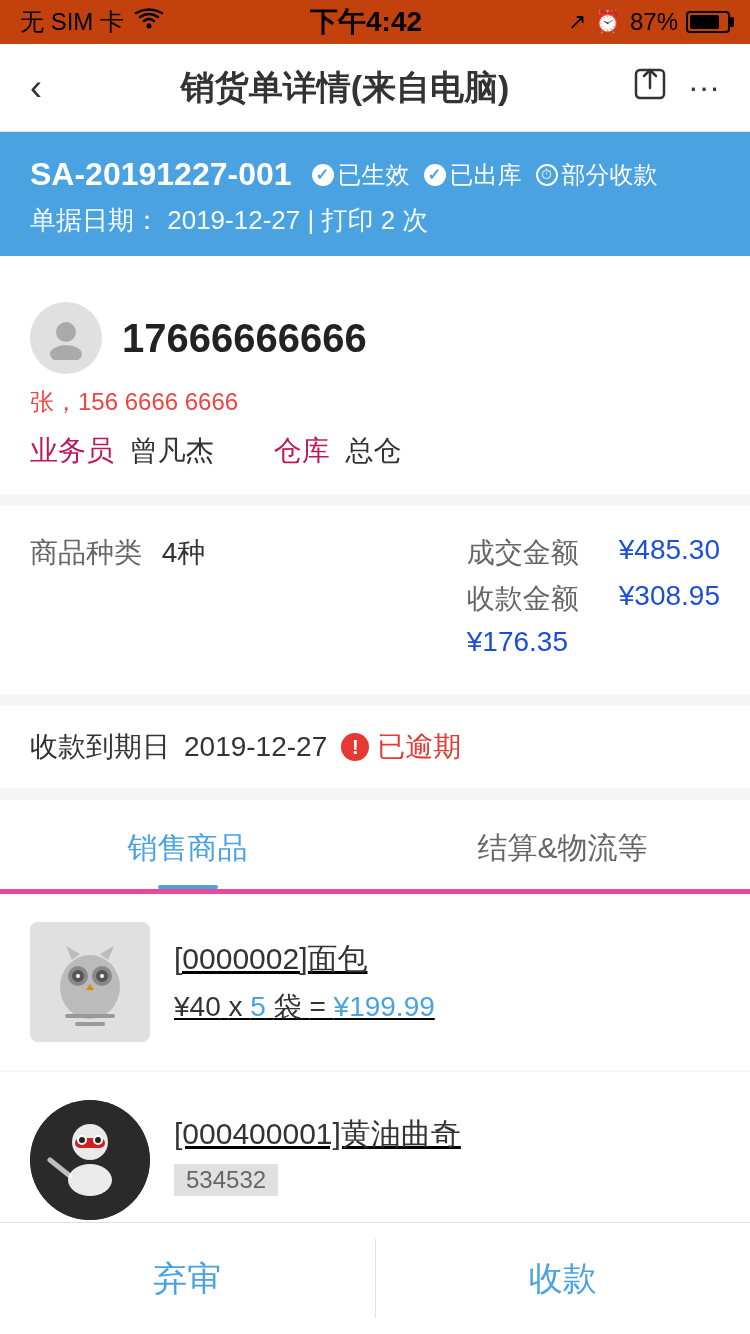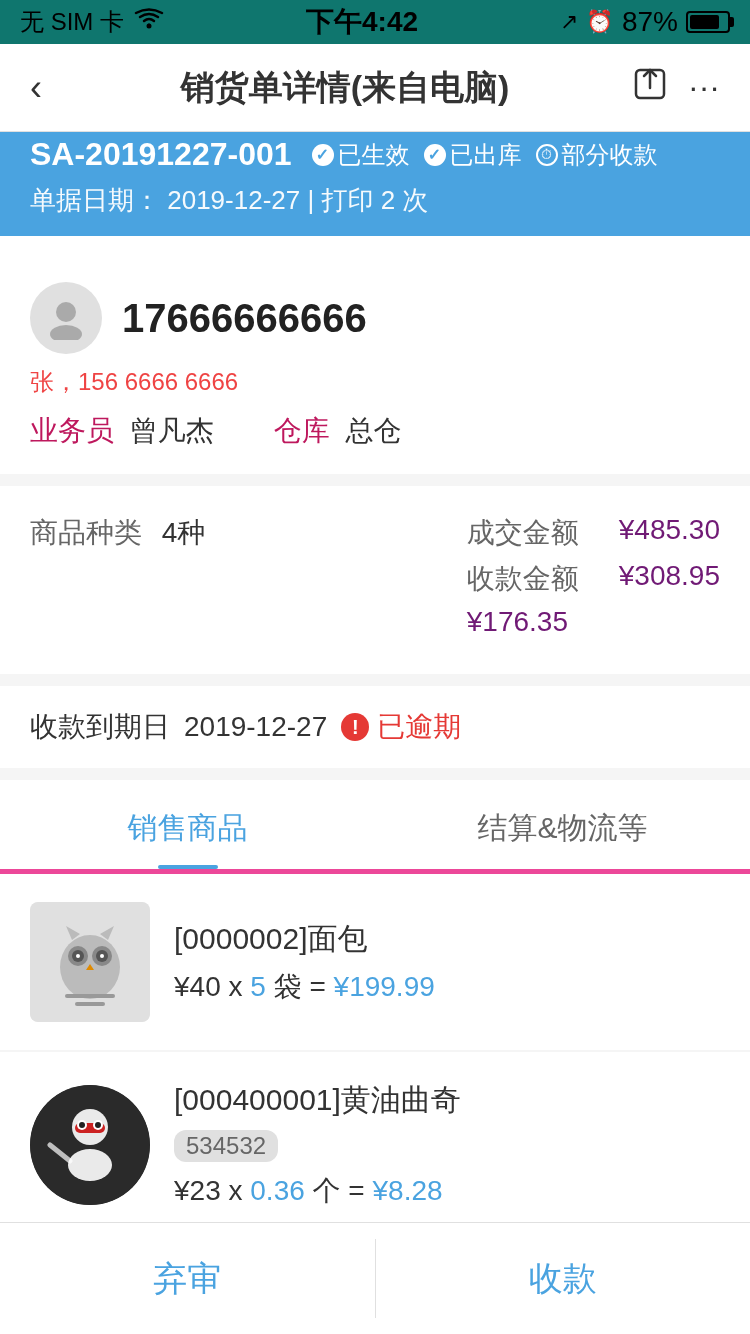--- a/index.html
+++ b/index.html
@@ -9,21 +9,21 @@
       background: #f5f5f5;
       width: 750px;
       min-height: 1334px;
       overflow-x: hidden;
       font-size: 28px;
     }
 
     
     .status-bar {
       height: 44px;
-      background: #0f766e;
+      background: #c2410c;
       display: flex;
       align-items: center;
       justify-content: space-between;
       padding: 0 20px;
       font-size: 24px;
       font-weight: 500;
     }
     .status-left { display: flex; align-items: center; gap: 10px; }
     .status-right { display: flex; align-items: center; gap: 8px; }
     .wifi-icon { font-size: 22px; }
@@ -71,21 +71,21 @@
     }
     .nav-action-btn {
       font-size: 32px;
       color: #333;
       cursor: pointer;
     }
 
     
     .order-header {
       background: #4aa3e0;
-      padding: 4px 30px 18px;
+      padding: 24px 30px 18px;
     }
     .order-header-row1 {
       display: flex;
       align-items: center;
       gap: 20px;
       margin-bottom: 10px;
     }
     .order-id {
       font-size: 32px;
       font-weight: 700;
@@ -179,21 +179,21 @@
     .summary-left-value { font-weight: 500; }
     .summary-right { text-align: center; }
     .summary-row {
       display: flex;
       justify-content: space-between;
       gap: 40px;
       font-size: 28px;
       margin-bottom: 8px;
     }
     .summary-row-label { color: #666; }
-    .summary-row-value { color: #701a75; font-weight: 500; }
+    .summary-row-value { color: #1d4ed8; font-weight: 500; }
 
     
     .due-date-section {
       background: #fff;
       padding: 22px 30px;
       margin-bottom: 12px;
       display: flex;
       align-items: center;
       gap: 14px;
       font-size: 28px;
@@ -254,40 +254,41 @@
     .products-container {
       background: #f5f5f5;
     }
     .product-item {
       background: #fff;
       display: flex;
       align-items: center;
       padding: 28px 30px;
       margin-bottom: 2px;
       gap: 24px;
+      text-decoration: underline;
     }
     .product-thumb {
       width: 120px; height: 120px;
       background: #e8e8e8;
       border-radius: 8px;
       flex-shrink: 0;
       display: flex; align-items: center; justify-content: center;
       overflow: hidden;
     }
     .product-info { flex: 1; }
     .product-name {
       font-size: 30px;
       color: #333;
       font-weight: 500;
       margin-bottom: 8px;
     }
     .product-sku-badge {
       display: inline-block;
       background: #e0e0e0;
-      border-radius: 12px;
+      border-radius: 0;
       padding: 2px 12px;
       font-size: 24px;
       color: #666;
       margin-bottom: 10px;
     }
     .product-price-row {
       font-size: 28px;
       color: #333;
     }
     .product-price-highlight {
@@ -346,21 +347,21 @@
         <path d="M6 9 Q15 3 24 9" stroke="#000" stroke-width="2.5" fill="none" stroke-linecap="round"></path>
         <path d="M2 5 Q15 -2 28 5" stroke="#000" stroke-width="2.5" fill="none" stroke-linecap="round"></path>
         <circle cx="15" cy="18" r="2.5" fill="#000"></circle>
       </svg>
     </span>
   </div>
   <div style="font-weight:600;font-size:28px;">下午4:42</div>
   <div class="status-right">
     <span style="font-size:22px;">↗</span>
     <span style="font-size:22px;">⏰</span>
-    <span style="font-size:28px;">87%</span>
+    <span style="font-size:24px;">87%</span>
     <div class="battery-icon">
       <div class="battery-fill"></div>
       <div class="battery-tip"></div>
     </div>
   </div>
 </div>
 
 <div class="nav-bar">
   <div class="nav-back">‹</div>
   <div class="nav-title">销货单详情(来自电脑)</div>
@@ -513,28 +514,20 @@
         <circle cx="68" cy="40" r="5" fill="#fff"></circle>
         <circle cx="52" cy="40" r="3" fill="#222"></circle>
         <circle cx="68" cy="40" r="3" fill="#222"></circle>
 
         <line x1="40" y1="76" x2="20" y2="60" stroke="#fff" stroke-width="5" stroke-linecap="round" opacity="0.7"></line>
       </svg>
     </div>
     <div class="product-info">
       <div class="product-name">[000400001]黄油曲奇</div>
       <div class="product-sku-badge">534532</div>
-      <div class="product-price-row">
-        <span>¥23</span>
-        <span> x </span>
-        <span class="product-qty-highlight">0.36</span>
-        <span>个</span>
-        <span> = </span>
-        <span class="product-price-highlight">¥8.28</span>
-      </div>
     </div>
   </div>
 
 </div>
 
 <div class="bottom-toolbar">
   <div class="toolbar-btn cancel">弃审</div>
   <div class="toolbar-divider"></div>
   <div class="toolbar-btn confirm">收款</div>
 </div>

